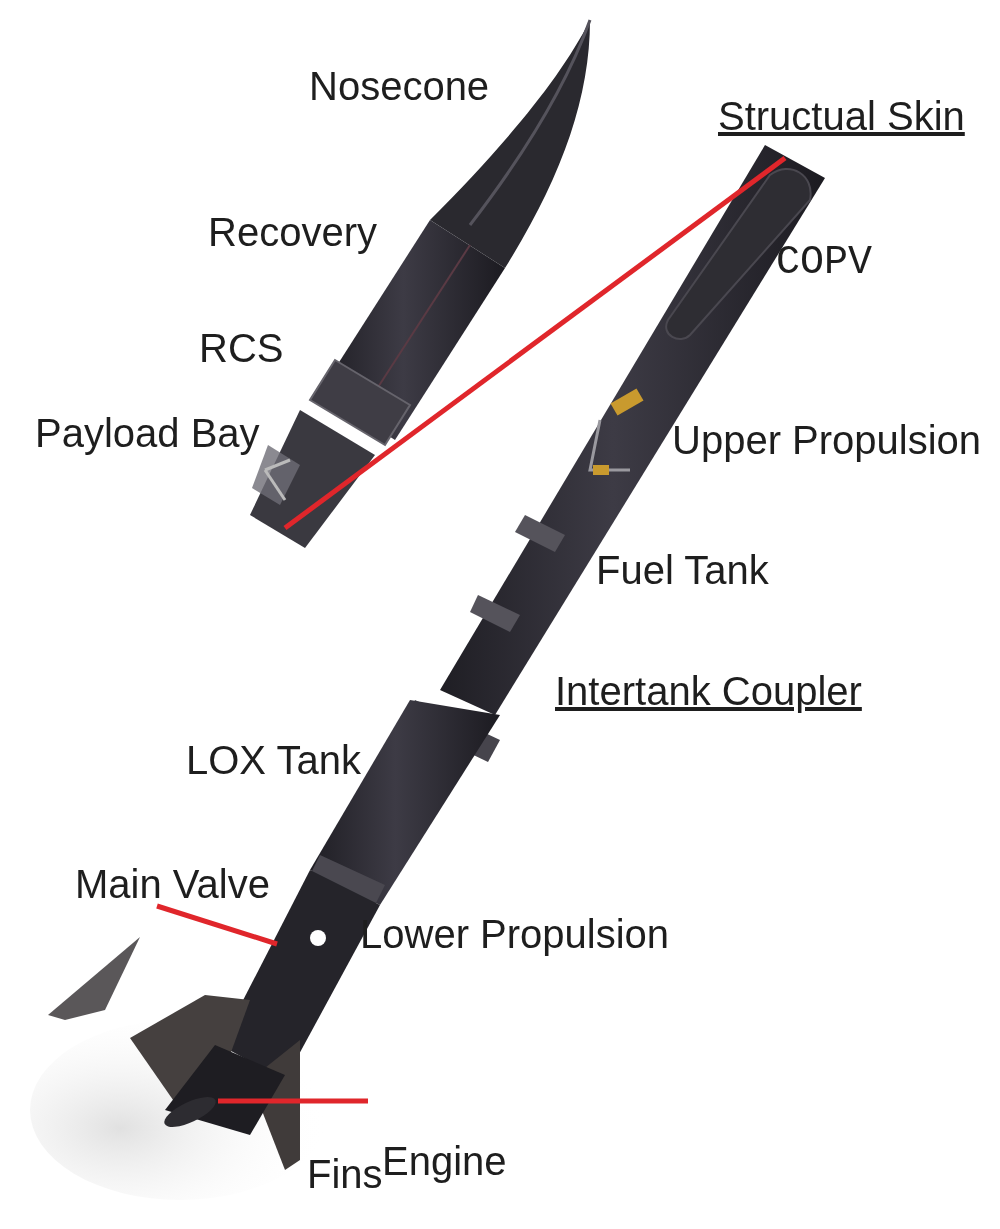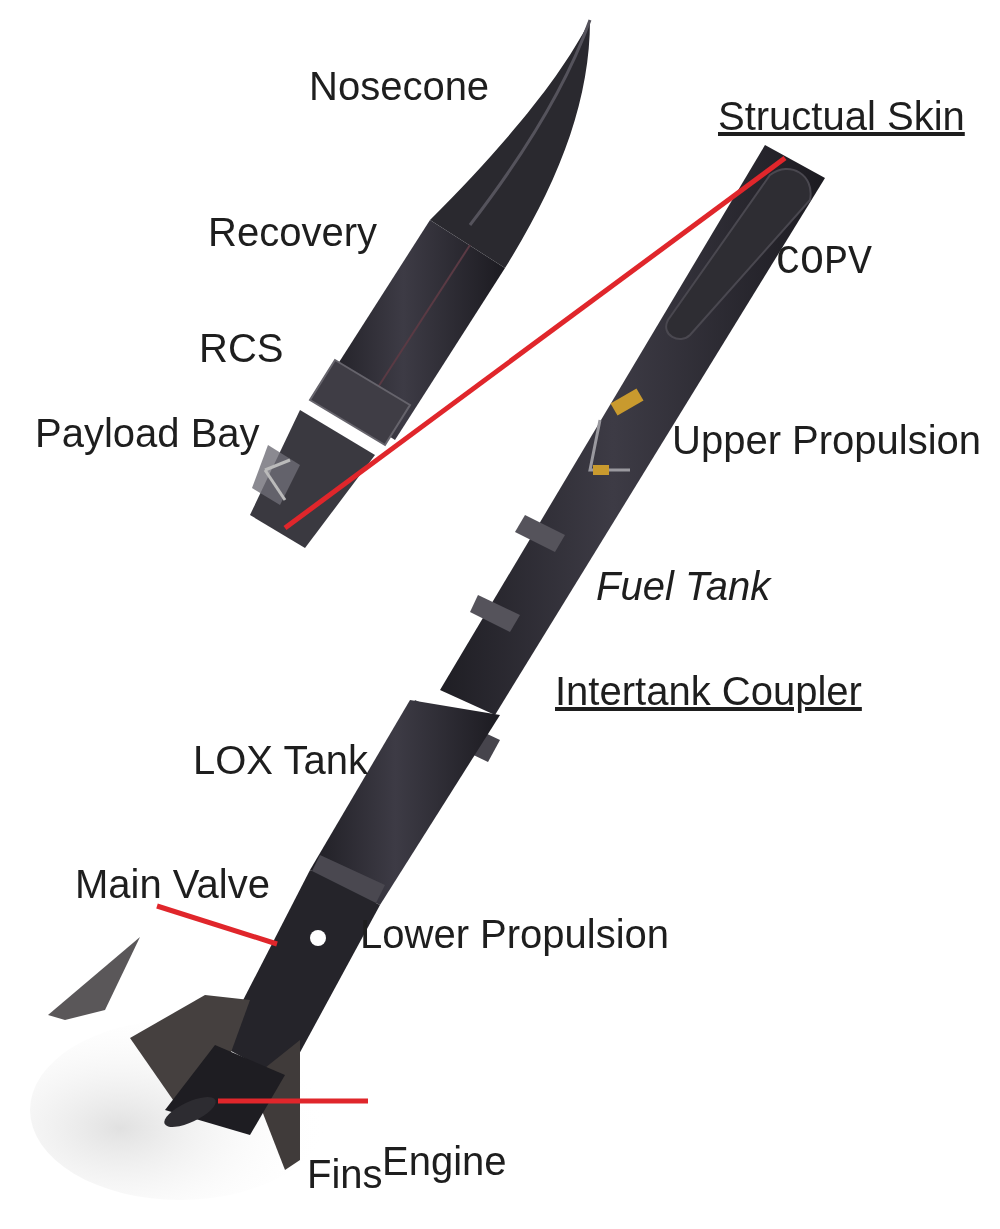--- a/index.html
+++ b/index.html
@@ -80,19 +80,19 @@
   </g>
 </svg>
 
 <div class="label" style="left:309px;top:66px;">Nosecone</div>
 <div class="label" style="left:718px;top:96px;text-decoration:underline;">Structual Skin</div>
 <div class="label" style="left:208px;top:212px;">Recovery</div>
 <div class="label" style="left:776px;top:243px;font-family:Liberation Mono, monospace;">COPV</div>
 <div class="label" style="left:199px;top:328px;">RCS</div>
 <div class="label" style="left:35px;top:413px;">Payload Bay</div>
 <div class="label" style="left:672px;top:420px;">Upper Propulsion</div>
-<div class="label" style="left:596px;top:566px;font-style:italic;">Fuel Tank</div>
+<div class="label" style="left:596px;top:550px;">Fuel Tank</div>
 <div class="label" style="left:555px;top:671px;text-decoration:underline;">Intertank Coupler</div>
-<div class="label" style="left:193px;top:740px;">LOX Tank</div>
+<div class="label" style="left:186px;top:740px;">LOX Tank</div>
 <div class="label" style="left:75px;top:864px;">Main Valve</div>
 <div class="label" style="left:360px;top:914px;">Lower Propulsion</div>
 <div class="label" style="left:382px;top:1141px;">Engine</div>
 <div class="label" style="left:307px;top:1154px;">Fins</div>
 
 </body></html>

